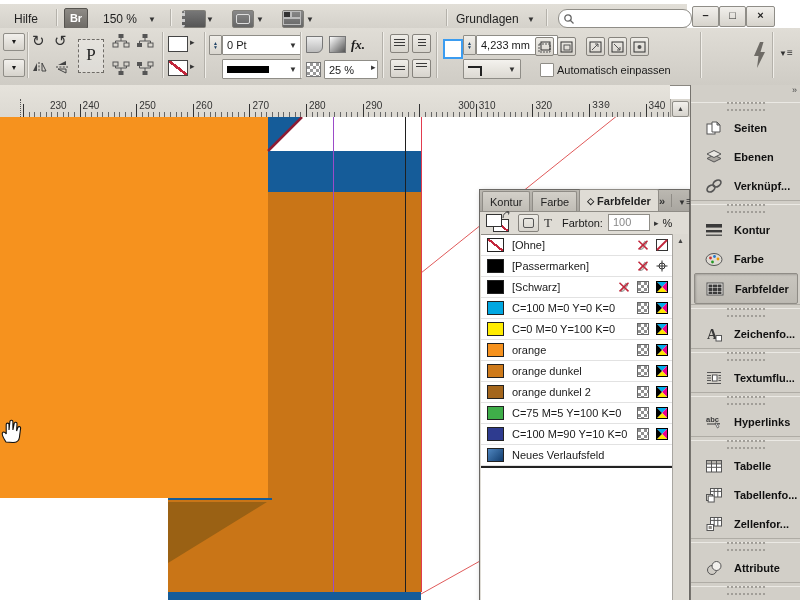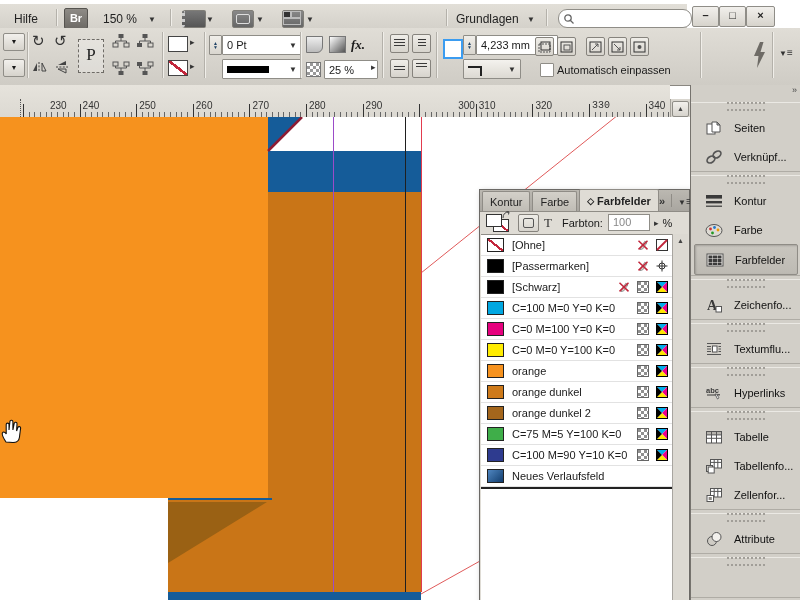--- a/index.html
+++ b/index.html
@@ -75,21 +75,21 @@
   .badges{display:flex;gap:7px;align-items:center}
   .endline{height:2px;background:#222;margin-right:16px}
   .panel-scroll{position:absolute;top:44px;bottom:1px;right:1px;width:15px;background:#DCD9D2;border-left:1px solid #A8A5A0}
   .panel-scroll .up{display:block;text-align:center;font-size:7px;color:#444;padding-top:3px}
   
   .sidebar{left:690px;top:85px;width:110px;height:515px;background:#D2CFC8;border-left:1px solid #76736E}
   .dockhead{height:14px;text-align:right;padding-right:6px;font-size:9px;color:#444;letter-spacing:-2px}
   .sgroup{border-bottom:1px solid #AFACA5;box-shadow:inset 0 1px 0 #EBE9E4}
   .dots{width:38px;height:5px;margin:3px auto 2px;border-top:2px dotted #A19E98;border-bottom:2px dotted #A19E98}
   .sitem{height:29px;display:flex;align-items:center;padding-left:13px;gap:10px}
-  .sitem .slabel{font-weight:normal;font-size:11px;color:#111}
+  .sitem .slabel{font-weight:bold;font-size:11px;color:#111}
   .sitem.active{background:linear-gradient(#C9C6BF,#BDBAB3);border:1px solid #8F8C86;border-radius:2px;
                 margin:0 3px;padding-left:10px;box-shadow:inset 1px 1px 2px rgba(0,0,0,.18)}
   .sicon{width:20px;height:16px;flex:none;display:flex;align-items:center;justify-content:center}
   svg{display:block}
 </style>
 </head>
 <body>
 
 <div class="abs menubar">
   <div class="abs mtext" style="left:14px">Hilfe</div>
@@ -460,167 +460,146 @@
                 <polygon points="0,0 12,0 6,6" fill="#00ADEE"></polygon>
                 <polygon points="12,0 12,12 6,6" fill="#EC008C"></polygon>
                 <polygon points="12,12 0,12 6,6" fill="#FFE600"></polygon>
                 <polygon points="0,12 0,0 6,6" fill="#000"></polygon>
                 <rect x="0.5" y="0.5" width="11" height="11" fill="none" stroke="#000"></rect>
               </svg>
             </span>
           </span>
         </div>
         <div class="srow">
-          <span class="sw" style="background: rgb(230, 0, 126);"></span>
-          <span class="sname">C=0 M=100 Y=0 K=0</span>
+          <span class="sw" style="background: rgb(255, 236, 0);"></span>
+          <span class="sname">C=0 M=0 Y=100 K=0</span>
           <span class="badges">
             <span>
               <svg width="12" height="12" viewBox="0 0 12 12">
                 <rect x="0.5" y="0.5" width="11" height="11" fill="#fff" stroke="#666"></rect>
                 <path d="M1 1h3v3h-3z M7 1h3v3h-3z M4 4h3v3h-3z M1 7h3v3h-3z M7 7h3v3h-3z M10 4h1v3h-1z M4 10h3v1h-3z" fill="#8F8F8F"></path>
               </svg>
             </span>
             <span>
               <svg width="12" height="12" viewBox="0 0 12 12">
                 <polygon points="0,0 12,0 6,6" fill="#00ADEE"></polygon>
                 <polygon points="12,0 12,12 6,6" fill="#EC008C"></polygon>
                 <polygon points="12,12 0,12 6,6" fill="#FFE600"></polygon>
                 <polygon points="0,12 0,0 6,6" fill="#000"></polygon>
                 <rect x="0.5" y="0.5" width="11" height="11" fill="none" stroke="#000"></rect>
               </svg>
             </span>
           </span>
         </div>
         <div class="srow">
-          <span class="sw" style="background: rgb(255, 236, 0);"></span>
-          <span class="sname">C=0 M=0 Y=100 K=0</span>
+          <span class="sw" style="background: rgb(246, 146, 30);"></span>
+          <span class="sname">orange</span>
           <span class="badges">
             <span>
               <svg width="12" height="12" viewBox="0 0 12 12">
                 <rect x="0.5" y="0.5" width="11" height="11" fill="#fff" stroke="#666"></rect>
                 <path d="M1 1h3v3h-3z M7 1h3v3h-3z M4 4h3v3h-3z M1 7h3v3h-3z M7 7h3v3h-3z M10 4h1v3h-1z M4 10h3v1h-3z" fill="#8F8F8F"></path>
               </svg>
             </span>
             <span>
               <svg width="12" height="12" viewBox="0 0 12 12">
                 <polygon points="0,0 12,0 6,6" fill="#00ADEE"></polygon>
                 <polygon points="12,0 12,12 6,6" fill="#EC008C"></polygon>
                 <polygon points="12,12 0,12 6,6" fill="#FFE600"></polygon>
                 <polygon points="0,12 0,0 6,6" fill="#000"></polygon>
                 <rect x="0.5" y="0.5" width="11" height="11" fill="none" stroke="#000"></rect>
               </svg>
             </span>
           </span>
         </div>
         <div class="srow">
-          <span class="sw" style="background: rgb(246, 146, 30);"></span>
-          <span class="sname">orange</span>
+          <span class="sw" style="background: rgb(206, 122, 26);"></span>
+          <span class="sname">orange dunkel</span>
           <span class="badges">
             <span>
               <svg width="12" height="12" viewBox="0 0 12 12">
                 <rect x="0.5" y="0.5" width="11" height="11" fill="#fff" stroke="#666"></rect>
                 <path d="M1 1h3v3h-3z M7 1h3v3h-3z M4 4h3v3h-3z M1 7h3v3h-3z M7 7h3v3h-3z M10 4h1v3h-1z M4 10h3v1h-3z" fill="#8F8F8F"></path>
               </svg>
             </span>
             <span>
               <svg width="12" height="12" viewBox="0 0 12 12">
                 <polygon points="0,0 12,0 6,6" fill="#00ADEE"></polygon>
                 <polygon points="12,0 12,12 6,6" fill="#EC008C"></polygon>
                 <polygon points="12,12 0,12 6,6" fill="#FFE600"></polygon>
                 <polygon points="0,12 0,0 6,6" fill="#000"></polygon>
                 <rect x="0.5" y="0.5" width="11" height="11" fill="none" stroke="#000"></rect>
               </svg>
             </span>
           </span>
         </div>
         <div class="srow">
-          <span class="sw" style="background: rgb(206, 122, 26);"></span>
-          <span class="sname">orange dunkel</span>
+          <span class="sw" style="background: rgb(164, 102, 28);"></span>
+          <span class="sname">orange dunkel 2</span>
           <span class="badges">
             <span>
               <svg width="12" height="12" viewBox="0 0 12 12">
                 <rect x="0.5" y="0.5" width="11" height="11" fill="#fff" stroke="#666"></rect>
                 <path d="M1 1h3v3h-3z M7 1h3v3h-3z M4 4h3v3h-3z M1 7h3v3h-3z M7 7h3v3h-3z M10 4h1v3h-1z M4 10h3v1h-3z" fill="#8F8F8F"></path>
               </svg>
             </span>
             <span>
               <svg width="12" height="12" viewBox="0 0 12 12">
                 <polygon points="0,0 12,0 6,6" fill="#00ADEE"></polygon>
                 <polygon points="12,0 12,12 6,6" fill="#EC008C"></polygon>
                 <polygon points="12,12 0,12 6,6" fill="#FFE600"></polygon>
                 <polygon points="0,12 0,0 6,6" fill="#000"></polygon>
                 <rect x="0.5" y="0.5" width="11" height="11" fill="none" stroke="#000"></rect>
               </svg>
             </span>
           </span>
         </div>
         <div class="srow">
-          <span class="sw" style="background: rgb(164, 102, 28);"></span>
-          <span class="sname">orange dunkel 2</span>
+          <span class="sw" style="background: rgb(63, 174, 73);"></span>
+          <span class="sname">C=75 M=5 Y=100 K=0</span>
           <span class="badges">
             <span>
               <svg width="12" height="12" viewBox="0 0 12 12">
                 <rect x="0.5" y="0.5" width="11" height="11" fill="#fff" stroke="#666"></rect>
                 <path d="M1 1h3v3h-3z M7 1h3v3h-3z M4 4h3v3h-3z M1 7h3v3h-3z M7 7h3v3h-3z M10 4h1v3h-1z M4 10h3v1h-3z" fill="#8F8F8F"></path>
               </svg>
             </span>
             <span>
               <svg width="12" height="12" viewBox="0 0 12 12">
                 <polygon points="0,0 12,0 6,6" fill="#00ADEE"></polygon>
                 <polygon points="12,0 12,12 6,6" fill="#EC008C"></polygon>
                 <polygon points="12,12 0,12 6,6" fill="#FFE600"></polygon>
                 <polygon points="0,12 0,0 6,6" fill="#000"></polygon>
                 <rect x="0.5" y="0.5" width="11" height="11" fill="none" stroke="#000"></rect>
               </svg>
             </span>
           </span>
         </div>
         <div class="srow">
-          <span class="sw" style="background: rgb(63, 174, 73);"></span>
-          <span class="sname">C=75 M=5 Y=100 K=0</span>
+          <span class="sw" style="background: rgb(46, 59, 143);"></span>
+          <span class="sname">C=100 M=90 Y=10 K=0</span>
           <span class="badges">
             <span>
               <svg width="12" height="12" viewBox="0 0 12 12">
                 <rect x="0.5" y="0.5" width="11" height="11" fill="#fff" stroke="#666"></rect>
                 <path d="M1 1h3v3h-3z M7 1h3v3h-3z M4 4h3v3h-3z M1 7h3v3h-3z M7 7h3v3h-3z M10 4h1v3h-1z M4 10h3v1h-3z" fill="#8F8F8F"></path>
               </svg>
             </span>
             <span>
               <svg width="12" height="12" viewBox="0 0 12 12">
                 <polygon points="0,0 12,0 6,6" fill="#00ADEE"></polygon>
                 <polygon points="12,0 12,12 6,6" fill="#EC008C"></polygon>
                 <polygon points="12,12 0,12 6,6" fill="#FFE600"></polygon>
                 <polygon points="0,12 0,0 6,6" fill="#000"></polygon>
                 <rect x="0.5" y="0.5" width="11" height="11" fill="none" stroke="#000"></rect>
               </svg>
             </span>
           </span>
         </div>
         <div class="srow">
-          <span class="sw" style="background: rgb(46, 59, 143);"></span>
-          <span class="sname">C=100 M=90 Y=10 K=0</span>
-          <span class="badges">
-            <span>
-              <svg width="12" height="12" viewBox="0 0 12 12">
-                <rect x="0.5" y="0.5" width="11" height="11" fill="#fff" stroke="#666"></rect>
-                <path d="M1 1h3v3h-3z M7 1h3v3h-3z M4 4h3v3h-3z M1 7h3v3h-3z M7 7h3v3h-3z M10 4h1v3h-1z M4 10h3v1h-3z" fill="#8F8F8F"></path>
-              </svg>
-            </span>
-            <span>
-              <svg width="12" height="12" viewBox="0 0 12 12">
-                <polygon points="0,0 12,0 6,6" fill="#00ADEE"></polygon>
-                <polygon points="12,0 12,12 6,6" fill="#EC008C"></polygon>
-                <polygon points="12,12 0,12 6,6" fill="#FFE600"></polygon>
-                <polygon points="0,12 0,0 6,6" fill="#000"></polygon>
-                <rect x="0.5" y="0.5" width="11" height="11" fill="none" stroke="#000"></rect>
-              </svg>
-            </span>
-          </span>
-        </div>
-        <div class="srow">
           <span class="sw" style="background: linear-gradient(135deg, rgb(79, 134, 192), rgb(18, 61, 110));"></span>
           <span class="sname">Neues Verlaufsfeld</span>
           <span class="badges"></span>
         </div>
       </div>
     <div class="endline"></div>
   </div>
   <div class="panel-scroll">
     <span class="up">▲</span>
   </div>
@@ -633,20 +612,29 @@
         <div class="dots"></div>
         <div class="sitem">
           <span class="sicon">
             <svg width="18" height="16" viewBox="0 0 18 16">
               <rect x="2" y="4" width="8" height="10" fill="#fff" stroke="#555"></rect>
               <path d="M7 2 h5 l3 3 v7 h-8 z" fill="#fff" stroke="#555"></path>
               <path d="M12 2 v3 h3 z" fill="#bbb" stroke="#555"></path>
             </svg>
           </span>
           <span class="slabel">Seiten</span>
+        </div>
+        <div class="sitem">
+          <span class="sicon">
+            <svg width="18" height="16" viewBox="0 0 18 16">
+              <path d="M9 6 L16 9.5 9 13 2 9.5 Z" fill="#aaa7a1" stroke="#555"></path>
+              <path d="M9 1.5 L16 5 9 8.5 2 5 Z" fill="#e9e7e2" stroke="#555"></path>
+            </svg>
+          </span>
+          <span class="slabel">Ebenen</span>
         </div>
         <div class="sitem">
           <span class="sicon">
             <svg width="18" height="16" viewBox="0 0 18 16">
               <ellipse cx="6" cy="10.5" rx="4.3" ry="3" transform="rotate(-35 6 10.5)" fill="none" stroke="#555" stroke-width="1.7"></ellipse>
               <ellipse cx="12" cy="5.5" rx="4.3" ry="3" transform="rotate(-35 12 5.5)" fill="none" stroke="#555" stroke-width="1.7"></ellipse>
             </svg>
           </span>
           <span class="slabel">Verknüpf...</span>
         </div>

